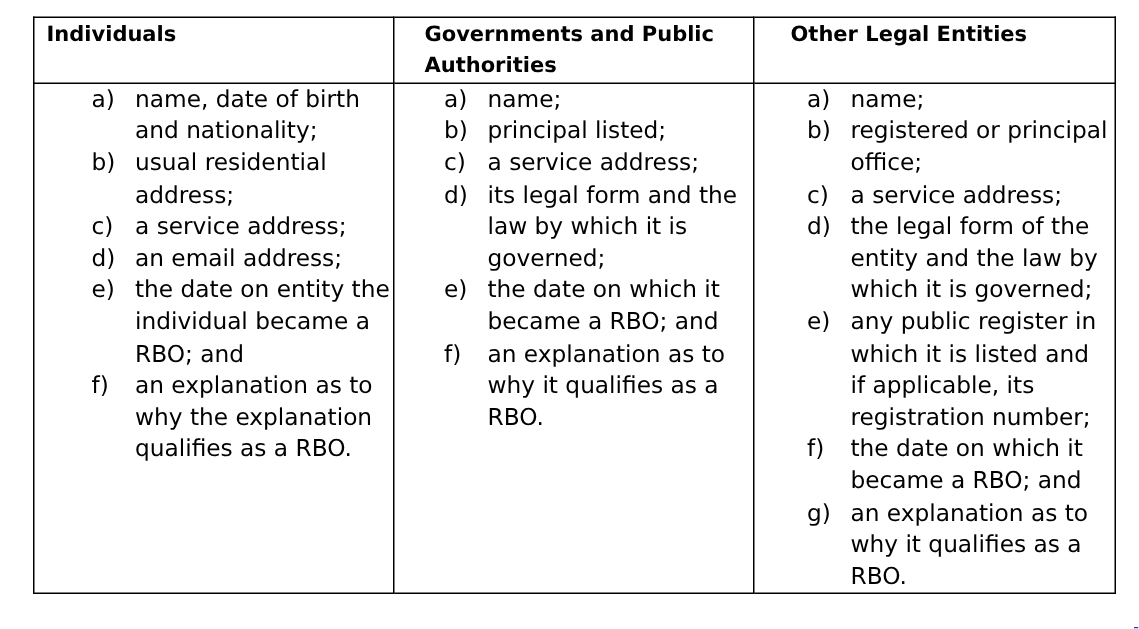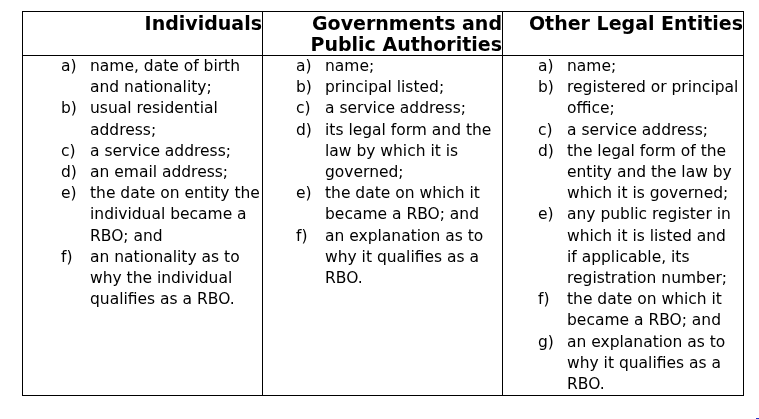--- a/index.html
+++ b/index.html
@@ -27,28 +27,28 @@
     .rbo-table th, .rbo-table td {
       border: 1.5px solid #000;
       vertical-align: top;
       padding: 0;
     }
     .rbo-table col.c1 { width: 240px; }
     .rbo-table col.c2 { width: 240px; }
     .rbo-table col.c3 { width: 241px; }
     .rbo-table th {
       height: 42px;
-      text-align: right;
+      text-align: left;
       font-weight: bold;
-      font-size: 19px;
+      font-size: 14px;
       line-height: 21px;
       padding: 1px 0 0 8px;
       margin-top: 20px;
     }
-    .rbo-table th.h2 { padding-left: 8px; }
+    .rbo-table th.h2 { padding-left: 20px; }
     .rbo-table th.h3 { padding-left: 24px; }
     .item-list {
       list-style: none;
       margin: 0;
       padding: 0 0 0 38px;
       font-size: 15.5px;
       line-height: 21.2px;
     }
     .col2 .item-list { padding-left: 33px; }
     .col3 .item-list { padding-left: 35px; }
@@ -110,21 +110,21 @@
           <li class="item">
               <span class="letter">d)</span>
               <span class="text">an email address;</span>
             </li>
           <li class="item">
               <span class="letter">e)</span>
               <span class="text">the date on entity the individual became a RBO; and</span>
             </li>
           <li class="item">
               <span class="letter">f)</span>
-              <span class="text">an nationality as to why the individual qualifies as a RBO.</span>
+              <span class="text">an explanation as to why the explanation qualifies as a RBO.</span>
             </li>
         </ul>
       </td>
       <td class="col2">
         <ul class="item-list">
           <li class="item">
               <span class="letter">a)</span>
               <span class="text">name;</span>
             </li>
           <li class="item">

